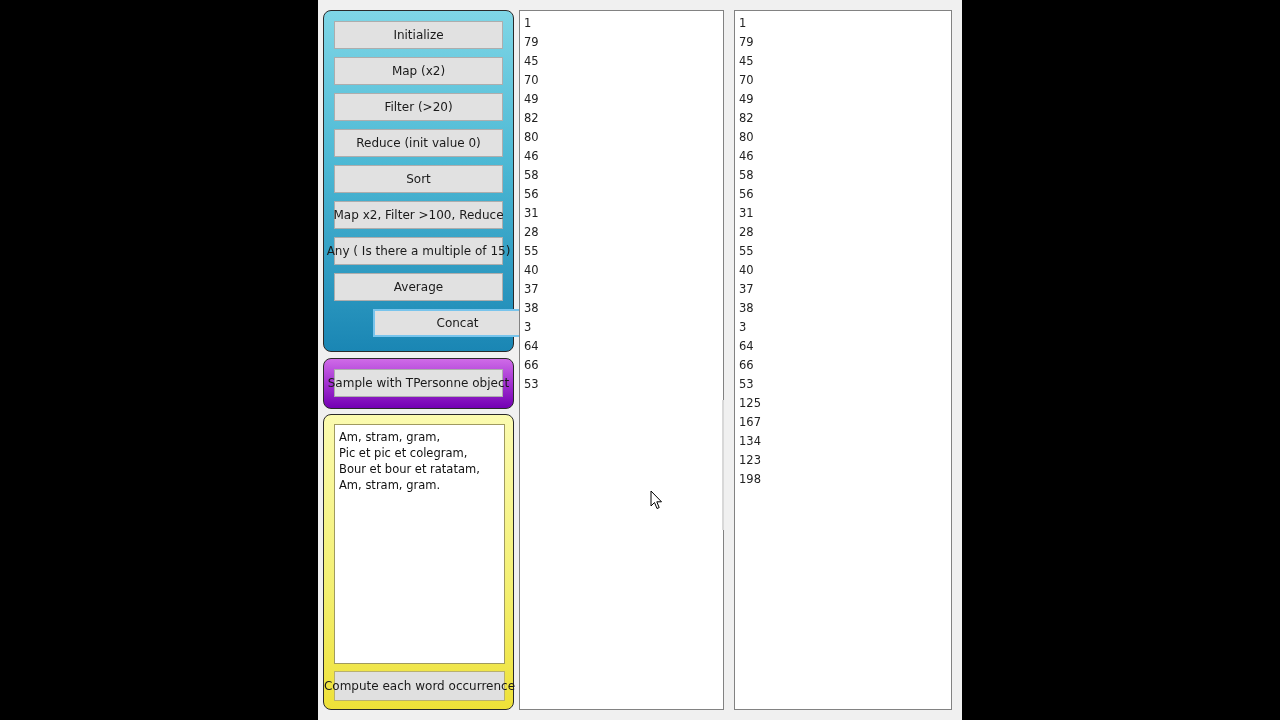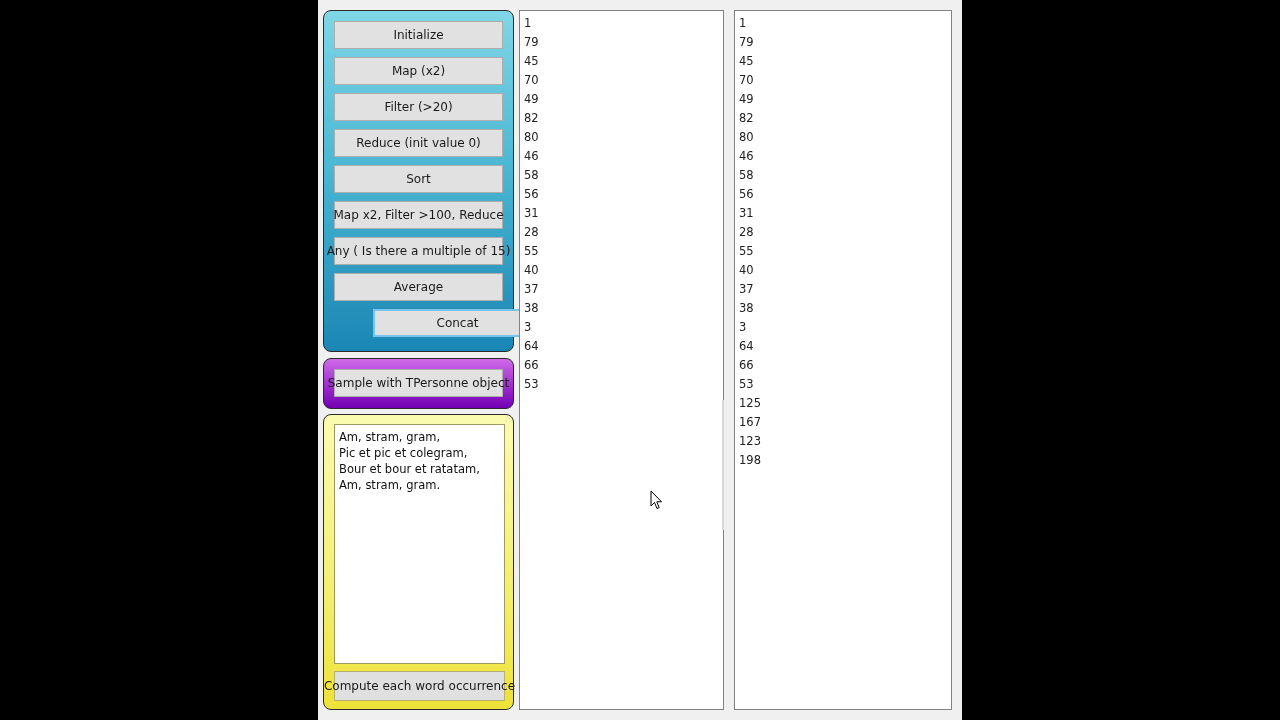--- a/index.html
+++ b/index.html
@@ -96,20 +96,21 @@
     <div class="item">55</div>
     <div class="item">40</div>
     <div class="item">37</div>
     <div class="item">38</div>
     <div class="item">3</div>
     <div class="item">64</div>
     <div class="item">66</div>
     <div class="item">53</div>
     <div class="item">125</div>
     <div class="item">167</div>
+    <div class="item">134</div>
     <div class="item">123</div>
     <div class="item">198</div>
   </div>
 </div>
 
 <svg class="cursor" viewBox="0 0 14 20">
   <path d="M1 1 L1 16 L4.5 12.5 L7 18.5 L9.2 17.6 L6.8 11.8 L11.5 11.8 Z" fill="#fff" stroke="#000" stroke-width="1"></path>
 </svg>
 
 </body></html>

